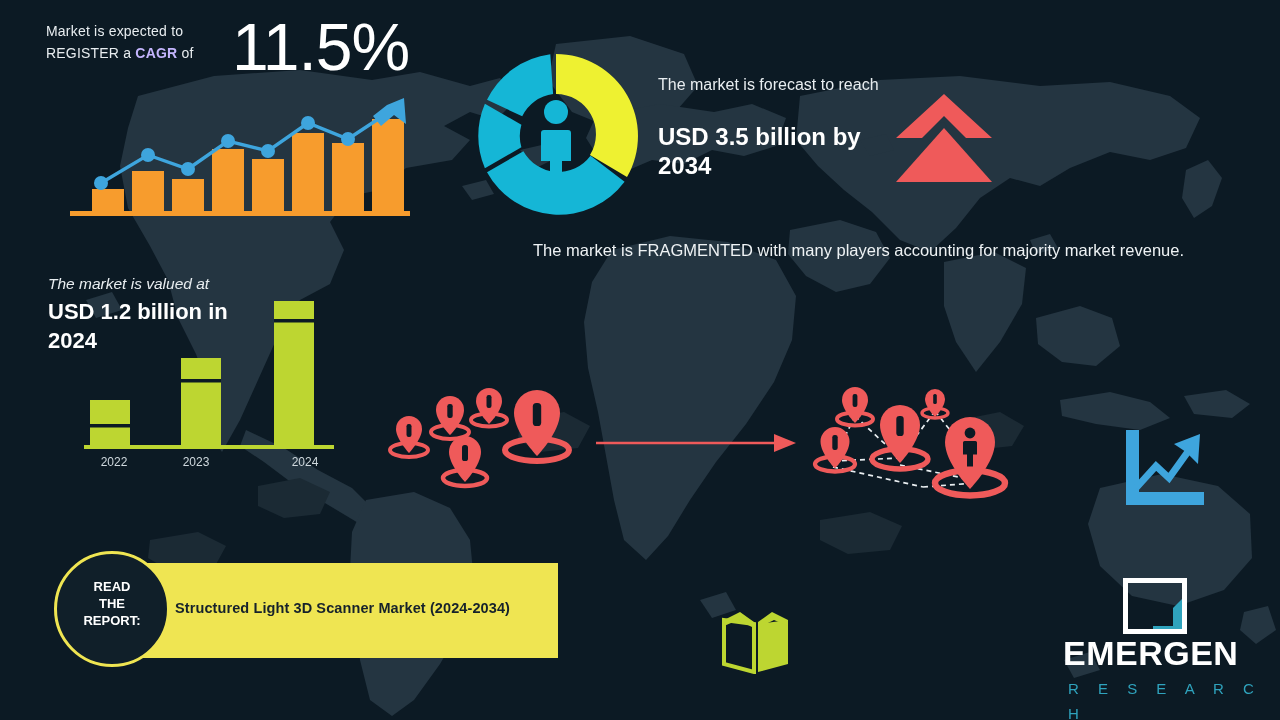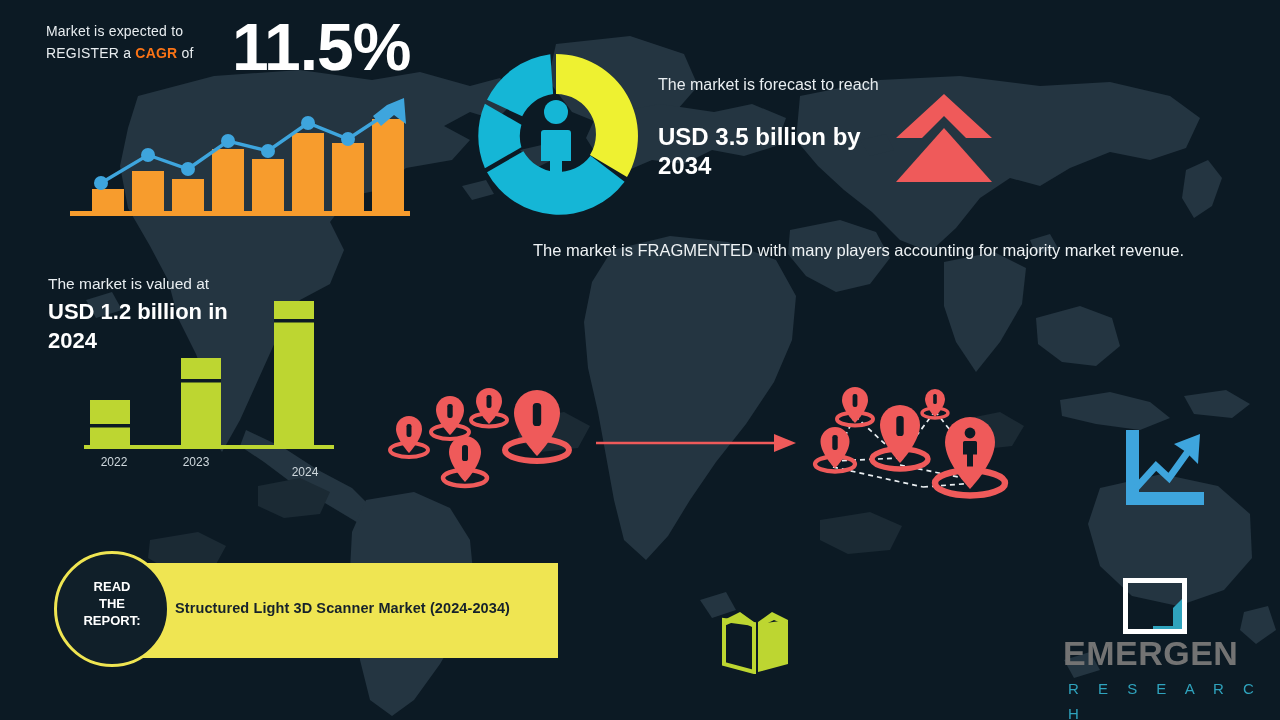--- a/index.html
+++ b/index.html
@@ -11,44 +11,44 @@
   }
   #stage{position:absolute;left:0;top:0;width:1280px;height:720px;}
   .layer{position:absolute;left:0;top:0;width:1280px;height:720px;}
   .abs{position:absolute;}
 
   
   .cagr-lead{
     position:absolute;left:46px;top:20px;width:230px;
     color:#e8edf0;font-size:14px;line-height:22px;letter-spacing:.2px;
   }
-  .cagr-lead b{color:#f97316;font-weight:bold;}
+  .cagr-lead b{color:#c4b5fd;font-weight:bold;}
   .cagr-value{
     position:absolute;left:232px;top:14px;
-    color:#ffffff;font-size:66px;font-weight:bold;letter-spacing:-1px;
+    color:#ffffff;font-size:66px;font-weight:normal;letter-spacing:-1px;
     line-height:66px;
   }
 
   .forecast-lead{
     position:absolute;left:658px;top:74px;width:240px;
     color:#e8edf0;font-size:16px;line-height:22px;
   }
   .forecast-value{
     position:absolute;left:658px;top:122px;width:230px;
     color:#ffffff;font-size:24px;font-weight:bold;line-height:29px;
   }
 
   .fragment-text{
     position:absolute;left:533px;top:238px;width:690px;
     color:#eef2f4;font-size:16.5px;line-height:25px;
   }
 
   .valued-lead{
     position:absolute;left:48px;top:274px;width:240px;
-    color:#e8edf0;font-size:15.5px;line-height:20px;
+    color:#e8edf0;font-size:15.5px;line-height:20px;font-style:italic;
   }
   .valued-value{
     position:absolute;left:48px;top:297px;width:230px;
     color:#ffffff;font-size:22px;font-weight:bold;line-height:29px;
   }
 
   .reports-text{
     position:absolute;left:631px;top:548px;width:300px;
     color:#ffffff;font-size:20px;line-height:27px;
   }
@@ -70,21 +70,21 @@
   }
   .badge-text{
     position:absolute;left:54px;top:578px;width:116px;
     text-align:center;color:#ffffff;font-size:13px;font-weight:bold;
     line-height:17px;
   }
 
   
   .logo-name{
     position:absolute;left:1063px;top:636px;
-    color:#737373;font-size:34px;font-weight:bold;letter-spacing:.5px;
+    color:#ffffff;font-size:34px;font-weight:bold;letter-spacing:.5px;
     line-height:34px;
   }
   .logo-sub{
     position:absolute;left:1068px;top:676px;
     color:#2fa3bd;font-size:15px;letter-spacing:7.5px;line-height:25px;
   }
 
   
   .yr{
     position:absolute;color:#cfd8dd;font-size:12px;text-align:center;width:50px;
@@ -228,21 +228,21 @@
       <rect x="6" y="129" width="40" height="3.5" fill="#0c1a24"></rect>
       <rect x="97" y="63" width="40" height="87" fill="#bdd631"></rect>
       <rect x="97" y="84" width="40" height="3.5" fill="#0c1a24"></rect>
       <rect x="190" y="6" width="40" height="144" fill="#bdd631"></rect>
       <rect x="190" y="24" width="40" height="3.5" fill="#0c1a24"></rect>
     </g>
     <rect x="0" y="150" width="250" height="4" fill="#bdd631"></rect>
   </svg>
   <div class="yr" style="left:89px;top:455px;">2022</div>
   <div class="yr" style="left:171px;top:455px;">2023</div>
-  <div class="yr" style="left:280px;top:465px;">2024</div>
+  <div class="yr" style="left:280px;top:455px;">2024</div>
 
   <svg class="abs" style="left:385px;top:388px;" width="195" height="110" viewBox="0 0 195 110">
     <g fill="#ef5a5a">
 
       <ellipse cx="24" cy="62" rx="19" ry="7" fill="none" stroke="#ef5a5a" stroke-width="4"></ellipse>
       <path d="M24,28 a13,13 0 0 1 13,13 c0,10 -13,24 -13,24 c0,0 -13,-14 -13,-24 a13,13 0 0 1 13,-13 z"></path>
       <rect x="21.5" y="36" width="5" height="13" rx="2.2" fill="#0c1a24"></rect>
 
       <ellipse cx="65" cy="44" rx="19" ry="7" fill="none" stroke="#ef5a5a" stroke-width="4"></ellipse>
       <path d="M65,8 a14,14 0 0 1 14,14 c0,11 -14,25 -14,25 c0,0 -14,-14 -14,-25 a14,14 0 0 1 14,-14 z"></path>

